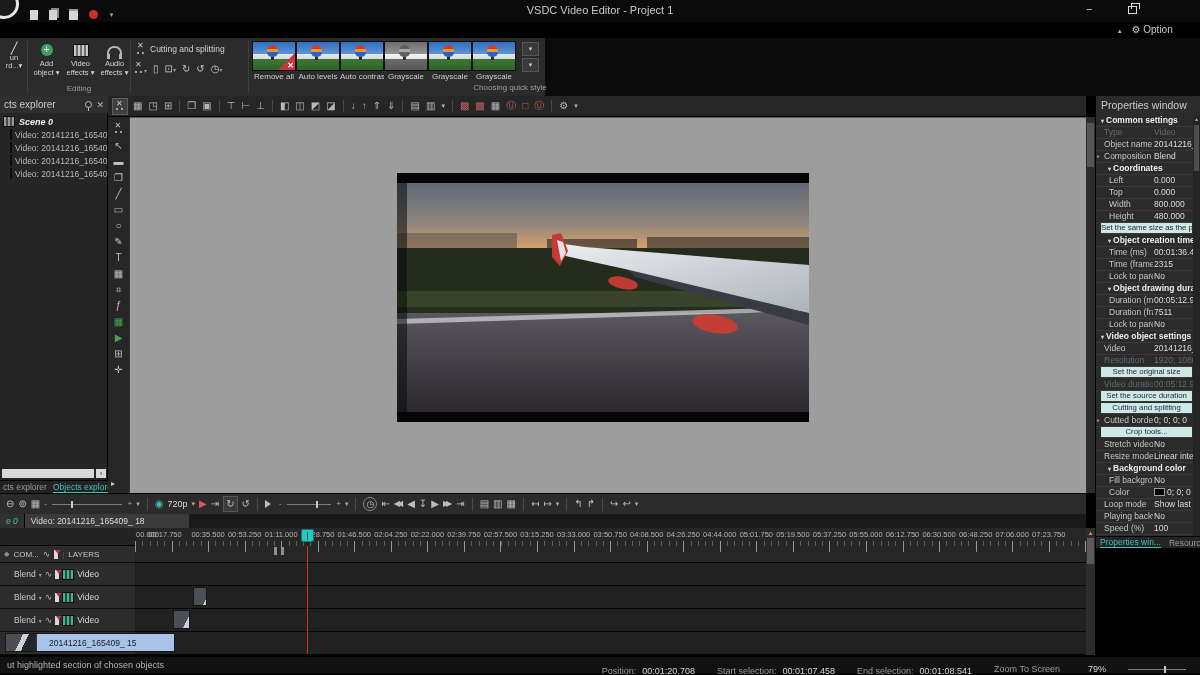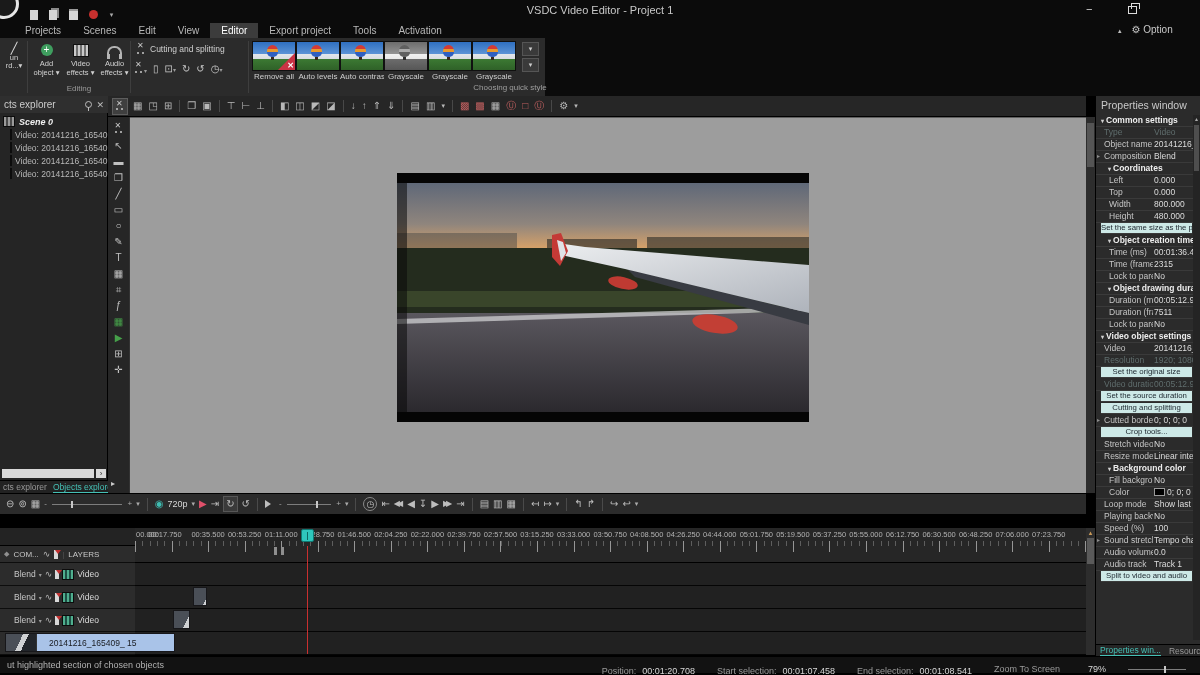--- a/index.html
+++ b/index.html
@@ -89,21 +89,21 @@
          display:flex;flex-direction:column;align-items:center;gap:5px;padding-top:5px;}
   .sic{font-size:10px;color:#c0c0c0;line-height:11px;}
   .sic.green{color:#46a04a;}
   #stripmore{position:absolute;left:111px;top:479px;color:#ccc;font-size:8px;}
   
   #canvas{left:130px;top:117px;width:956px;height:376px;background:#9d9d9d;border-top:1px solid #5f5f5f;box-sizing:border-box;}
   #preview{left:267px;top:55px;width:412px;height:249px;background:#000;}
   #cvscroll{left:1086px;top:117px;width:9px;height:376px;background:#2d2d2d;}
   #cvscroll .th{left:1px;top:6px;width:7px;height:44px;background:#555;position:absolute;}
   
-  #propwin{left:1095px;top:96px;width:105px;height:560px;background:#2b2b2b;border-left:1px solid #000;box-sizing:border-box;overflow:hidden;text-decoration:underline;}
+  #propwin{left:1095px;top:96px;width:105px;height:452px;background:#2b2b2b;border-left:1px solid #000;box-sizing:border-box;overflow:hidden;text-decoration:underline;}
   #proptitle{left:5px;top:3px;font-size:10.5px;color:#c9c9c9;white-space:nowrap;}
   #prows{left:0;top:19px;width:98px;}
   .psec{height:11px;border-bottom:1px solid #3a3a3a;font-size:8.5px;font-weight:bold;color:#ededed;line-height:11px;white-space:nowrap;overflow:hidden;}
   .psec .tri{font-size:6px;color:#d0d0d0;margin-right:2px;}
   .prow{position:relative;height:11px;border-bottom:1px solid #3a3a3a;font-size:8.5px;line-height:11px;white-space:nowrap;}
   .prow .lab{position:absolute;left:8px;width:49px;color:#c6c6c6;overflow:hidden;}
   .prow .val{position:absolute;left:58px;right:0;color:#dcdcdc;overflow:hidden;}
   .prow.ind .lab{left:13px;width:44px;}
   .prow.dis .lab,.prow.dis .val{color:#5f6d6d;}
   .prow .mark{position:absolute;left:1px;color:#8d8d8d;font-size:6px;}
@@ -189,30 +189,20 @@
       <span class="tq doc2"></span>
       <span class="tq save"></span>
       <span class="tq rec"></span>
       <span class="tq" style="color:#aaa;font-size:7px;">▾</span>
     </div>
     <div class="abs title">VSDC Video Editor - Project 1</div>
     <div class="abs winbtn" style="left:1086px;">−</div>
     <div class="abs rest" style="left:1128px;"></div>
   </div>
 
-  <div class="abs" id="menubar">
-      <span class="mitem">Projects</span>
-      <span class="mitem">Scenes</span>
-      <span class="mitem">Edit</span>
-      <span class="mitem">View</span>
-      <span class="mitem active">Editor</span>
-      <span class="mitem">Export project</span>
-      <span class="mitem">Tools</span>
-      <span class="mitem">Activation</span>
-    </div>
   <div class="abs" id="menu-right">
     <span style="font-size:7px;color:#bbb;">▴</span>
     <span><span>⚙</span> <span>Option</span></span>
   </div>
 
   <div class="abs" id="ribbon">
     <div class="abs" id="ribbon-panel">
       <div class="abs" id="wizard">
         <div class="wnd">╱</div>
         <div id="wz1">un</div>
@@ -633,20 +623,24 @@
       <span class="pbi small">▾</span>
       <span class="pbsep"></span>
       <span class="pbi">↰</span>
       <span class="pbi">↱</span>
       <span class="pbsep"></span>
       <span class="pbi">↪</span>
       <span class="pbi">↩</span>
       <span class="pbi small">▾</span>
     </div>
 
+  <div class="abs" id="breadcrumb">
+    <div class="bctab scene">e 0</div>
+    <div class="bctab obj">Video: 20141216_165409_ 18</div>
+  </div>
 
   <div class="abs" id="timeline">
     <div class="abs" id="tl-left">
       <div class="tl-gap"></div>
       <div class="tl-com">
         <span style="color:#8f8f8f;font-size:7px;">◆</span>
         <span>COM...</span>
         <span class="wv">∿</span>
         <span class="bar"></span>
         <span style="color:#555;">|</span>

